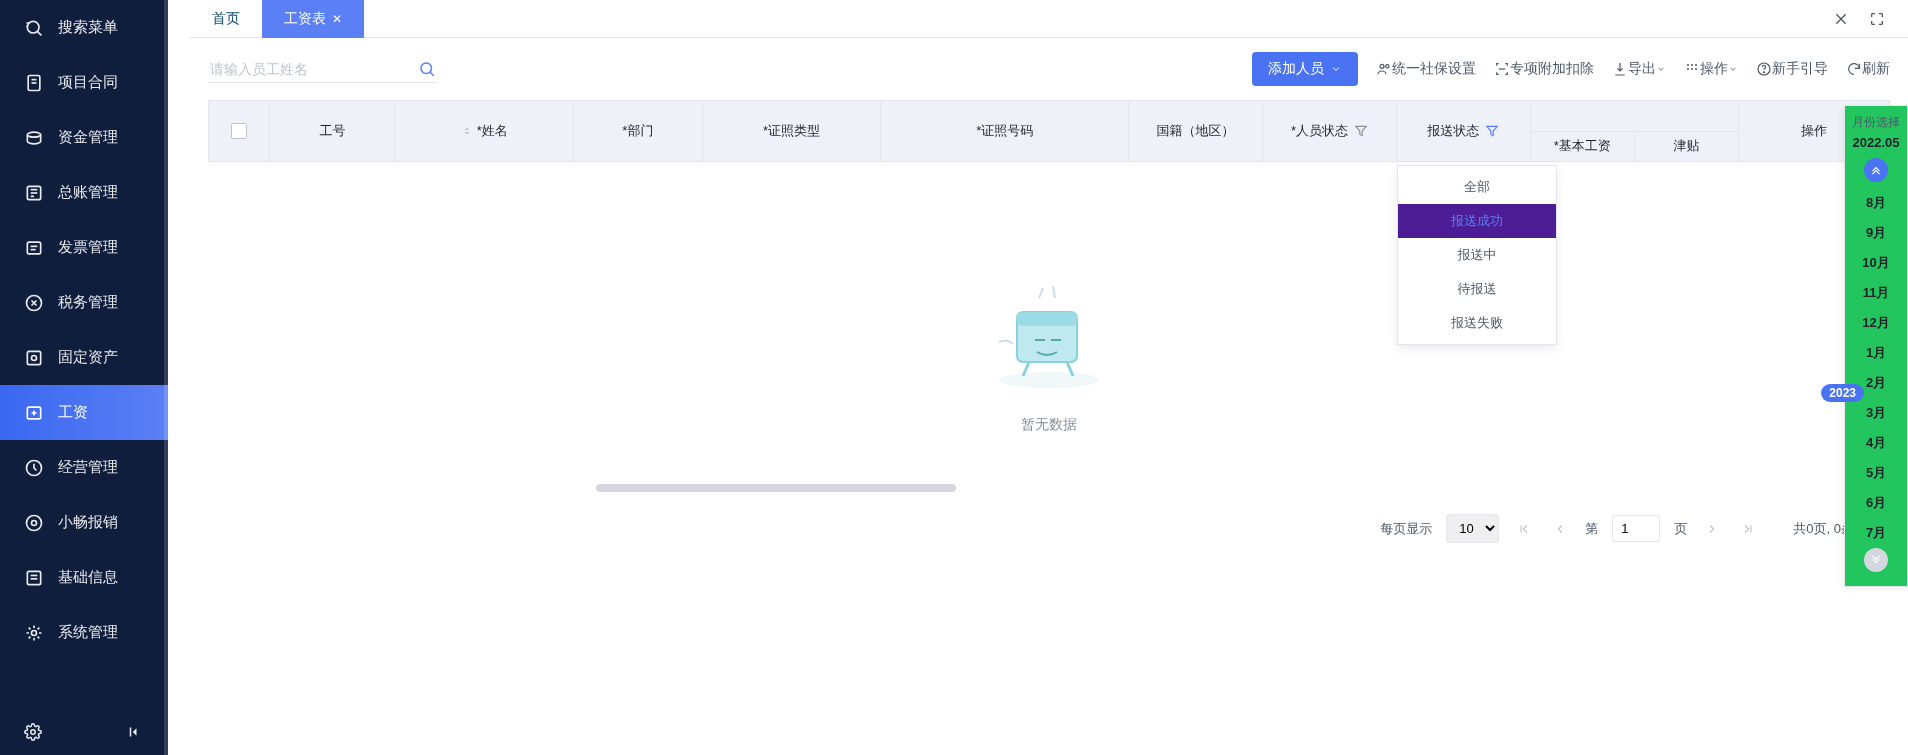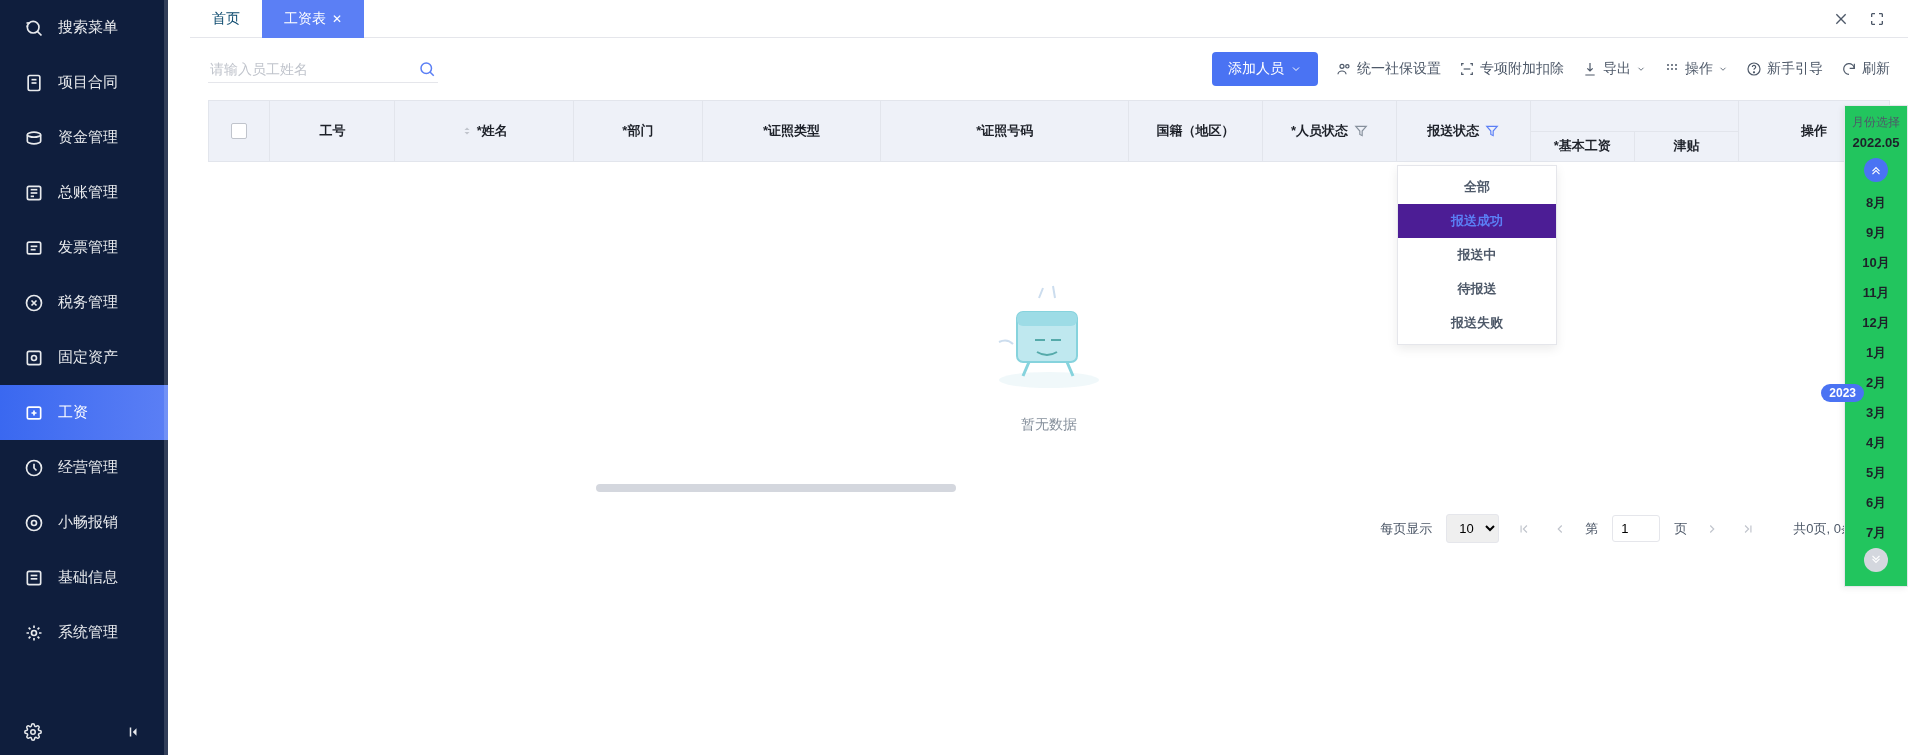--- a/index.html
+++ b/index.html
@@ -25,27 +25,27 @@
 .tab-r-btn { width: 30px; height: 30px; display: flex; align-items: center; justify-content: center; cursor: pointer; color: #4e5969; }
 
 
 .toolbar { display: flex; align-items: center; padding: 14px 18px; gap: 18px; }
 .search-wrap { display: flex; align-items: center; width: 230px; border-bottom: 1px solid #e5e6eb; padding: 4px 2px; }
 .search-wrap input { flex: 1; border: none; outline: none; font-size: 14px; color: #14532d; background: transparent; }
 .search-wrap input::placeholder { color: #c0c4cc; }
 .search-ico { color: #5b7ff5; margin-left: 4px; cursor: pointer; }
 .toolbar-spacer { flex: 1; }
 .btn-primary { background: #4a73f3; color: #fff; padding: 8px 16px; border-radius: 4px; display: inline-flex; align-items: center; gap: 6px; cursor: pointer; font-size: 14px; }
-.link-btn { display: inline-flex; align-items: center; gap: 5px; color: #4e5969; cursor: pointer; font-size: 14px; }
+.link-btn { display: inline-flex; align-items: center; color: #4e5969; cursor: pointer; font-size: 14px; }
 .link-btn .ico { display: inline-flex; width: 16px; height: 16px; align-items: center; justify-content: center; }
 
 
 .table-wrap { margin: 0 18px; position: relative; }
 .thead { display: flex; background: #eef1f8; height: 62px; border: 1px solid #e2e5ec; position: relative; }
-.th { display: flex; align-items: center; justify-content: center; font-size: 13px; color: #1d2129; border-right: 1px solid #e2e5ec; position: relative; font-weight: bold; }
+.th { display: flex; align-items: center; justify-content: center; font-size: 13px; color: #1d2129; border-right: 1px solid #e2e5ec; position: relative; }
 .th.group { flex-direction: column; padding: 0; }
 .th-sub-row { display: flex; width: 100%; flex: 1; border-top: 1px solid #e2e5ec; }
 .th-sub { flex: 1; display: flex; align-items: center; justify-content: center; border-right: 1px solid #e2e5ec; }
 .th-sub:last-child { border-right: none; }
 .th .sort-ico { margin-right: 4px; color: #c0c4cc; }
 .th .filter-ico { margin-left: 6px; color: #86909c; }
 .th .filter-ico.active { color: #5b7ff5; }
 .checkbox { width: 16px; height: 16px; border: 1px solid #c0c4cc; border-radius: 2px; background: #fff; }
 
 

